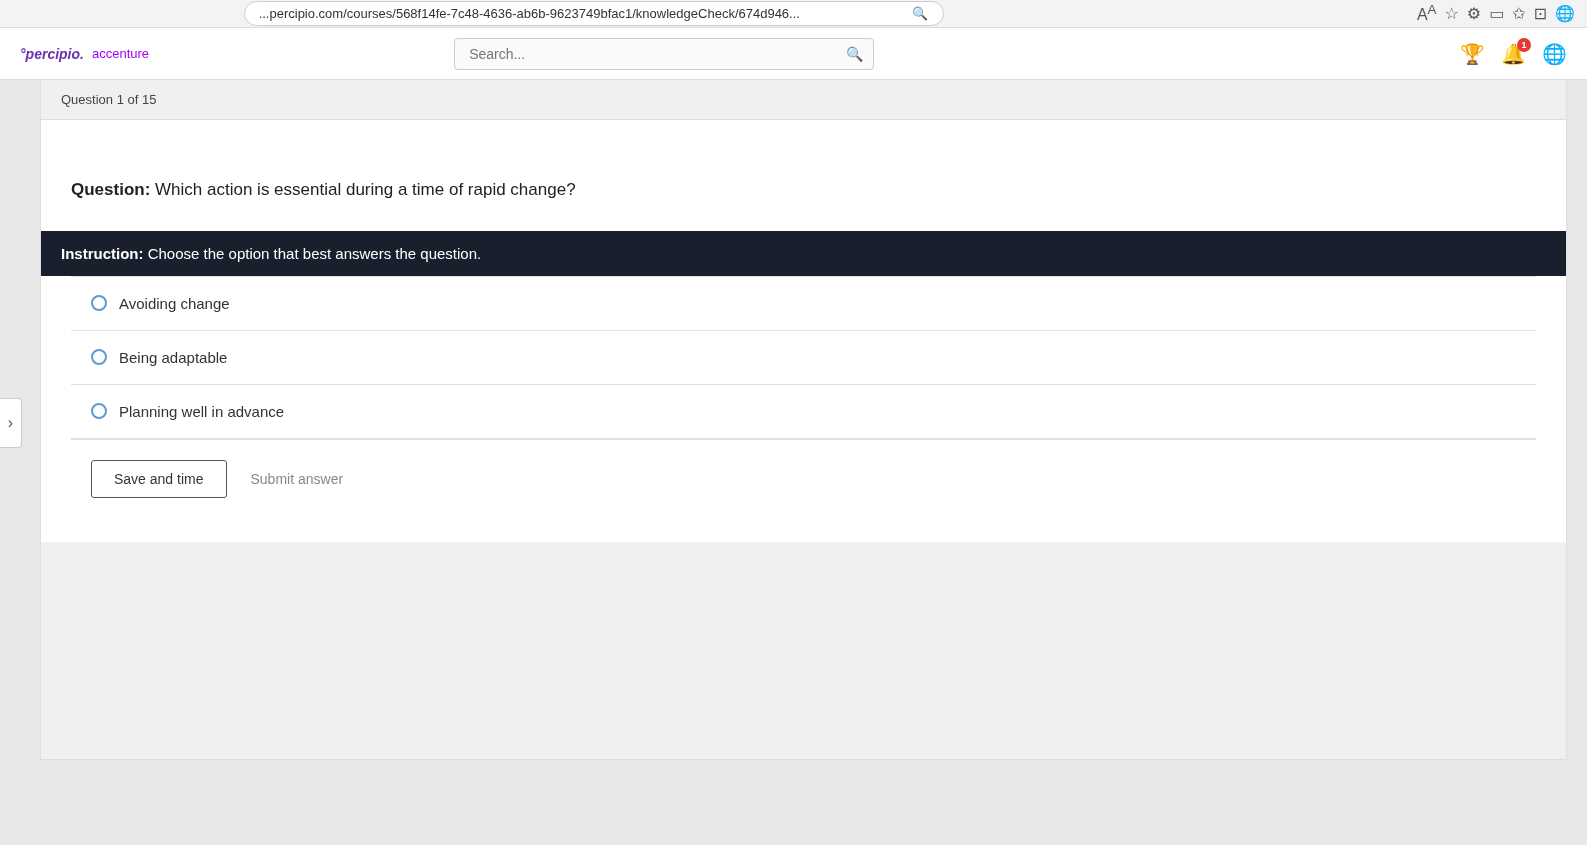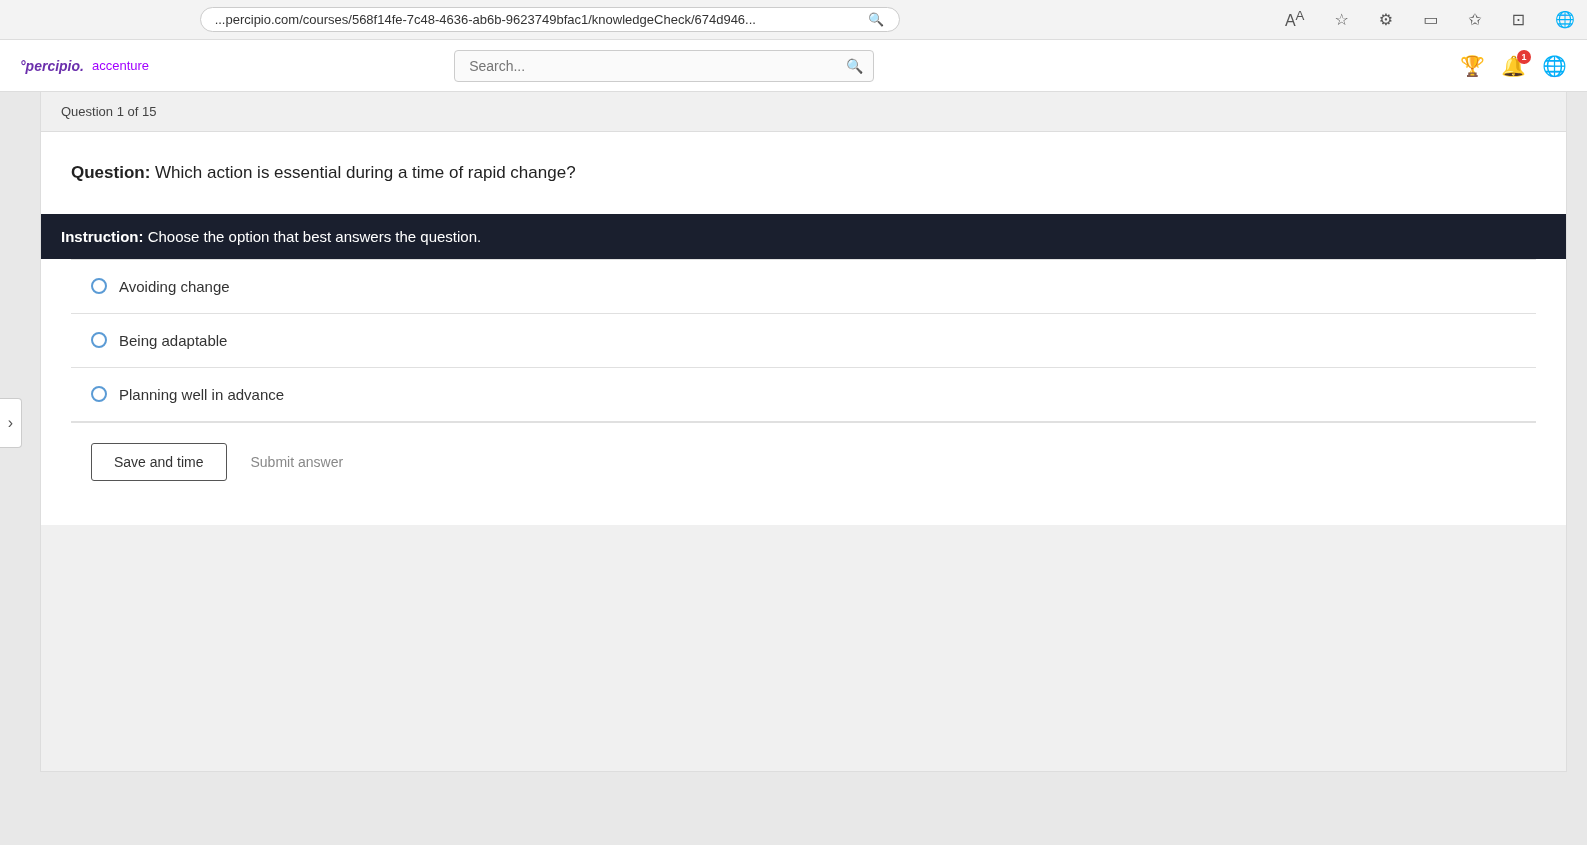--- a/index.html
+++ b/index.html
@@ -12,39 +12,39 @@
     }
 
     
     .browser-bar {
       display: flex;
       align-items: center;
       background: #f3f3f3;
       border-bottom: 1px solid #ddd;
       padding: 6px 12px;
       gap: 10px;
-      height: 40px;
+      height: 28px;
     }
     .browser-url {
       flex: 1;
       background: #fff;
       border: 1px solid #ccc;
       border-radius: 20px;
       padding: 4px 14px;
       font-size: 13px;
       color: #333;
       display: flex;
       align-items: center;
       justify-content: space-between;
       max-width: 700px;
       margin: 0 auto;
     }
     .browser-icons {
       display: flex;
-      gap: 30px;
+      gap: 8px;
       align-items: center;
       margin-left: auto;
     }
     .browser-icon {
       color: #555;
       font-size: 16px;
       cursor: pointer;
     }
 
     
@@ -169,20 +169,21 @@
     .quiz-body {
       background: #fff;
       margin: 0;
       padding: 28px 30px 24px 30px;
     }
     .question-text {
       font-size: 17px;
       color: #222;
       margin-bottom: 28px;
       line-height: 1.5;
+      margin-top: 29px;
     }
     .question-text strong {
       font-weight: 700;
     }
     .instruction-bar {
       background: #1a1f2e;
       color: #fff;
       padding: 14px 20px;
       font-size: 15px;
       font-weight: 600;

